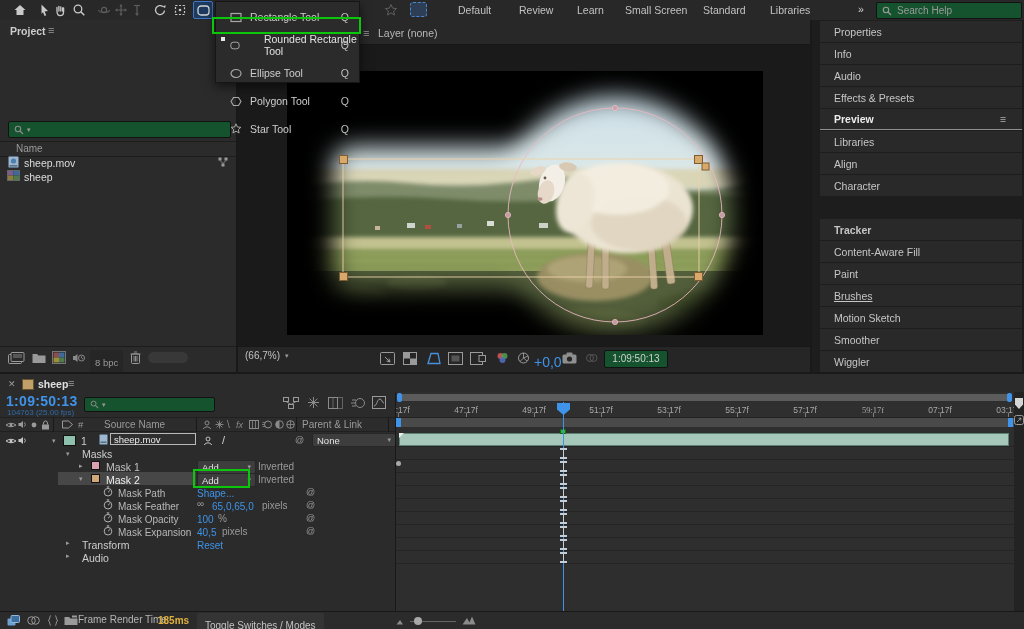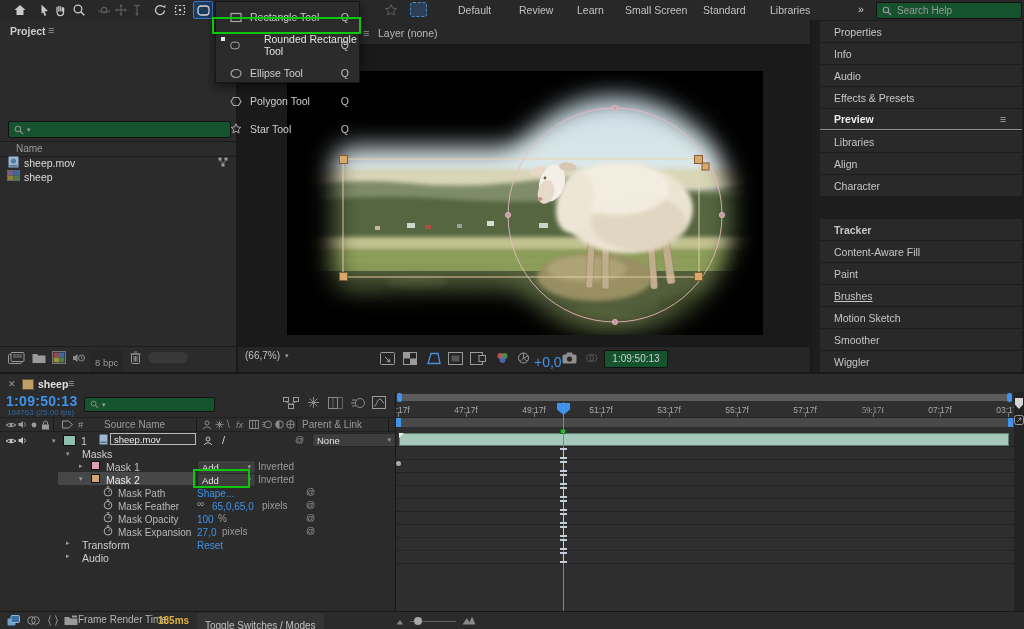--- a/index.html
+++ b/index.html
@@ -538,21 +538,21 @@
   <span class="abs propname" style="left:118px;top:514px;">Mask Opacity</span>
   <span class="abs blue" style="left:197px;top:514px;font-size:10px;">100</span>
   <span class="abs t dim" style="left:218px;top:514px;font-size:10px;">%</span>
   <span class="abs at" style="left:306px;top:513px;">@</span>
 
   <svg class="stopwatch" style="left:103px;top:525px;" width="10" height="11" viewBox="0 0 10 11">
       <circle cx="5" cy="6.2" r="3.8" stroke="#b0b0b0" fill="none"></circle>
       <path d="M3.7 0.8 h2.6 M5 0.8 V2.4 M5 6.2 L7 4.4" stroke="#b0b0b0" fill="none" stroke-width="0.9"></path>
     </svg>
   <span class="abs propname" style="left:118px;top:527px;">Mask Expansion</span>
-  <span class="abs blue" style="left:197px;top:527px;font-size:10px;">27,0</span>
+  <span class="abs blue" style="left:197px;top:527px;font-size:10px;">40,5</span>
   <span class="abs t dim" style="left:222px;top:527px;font-size:10px;">pixels</span>
   <span class="abs at" style="left:306px;top:526px;">@</span>
 
   <span class="abs chev" style="left:66px;top:539px;">▸</span>
   <span class="abs t" style="left:82px;top:540px;color:#cdcdcd;">Transform</span>
   <span class="abs blue" style="left:197px;top:540px;font-size:10px;">Reset</span>
   <span class="abs chev" style="left:66px;top:552px;">▸</span>
   <span class="abs t" style="left:82px;top:553px;color:#cdcdcd;">Audio</span>
 
   <div class="abs sep-v" style="left:395px;top:392px;height:219px;"></div>

